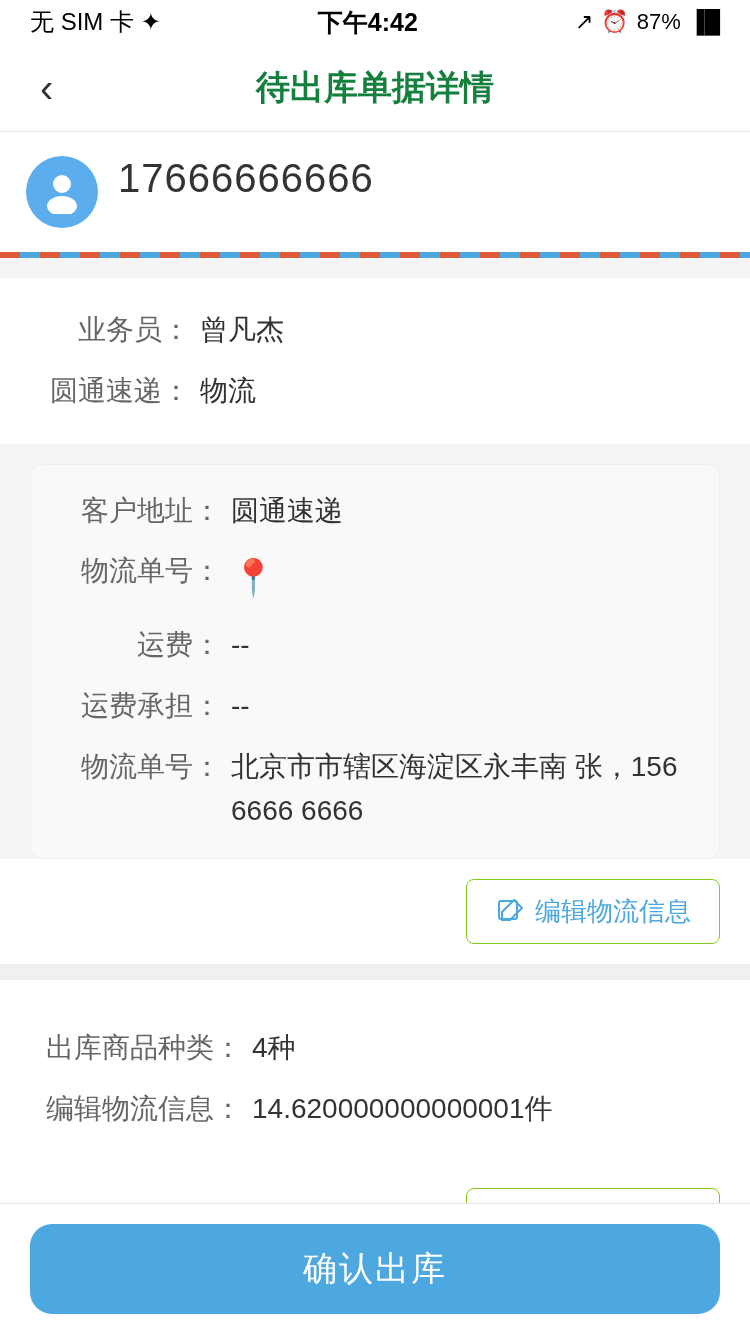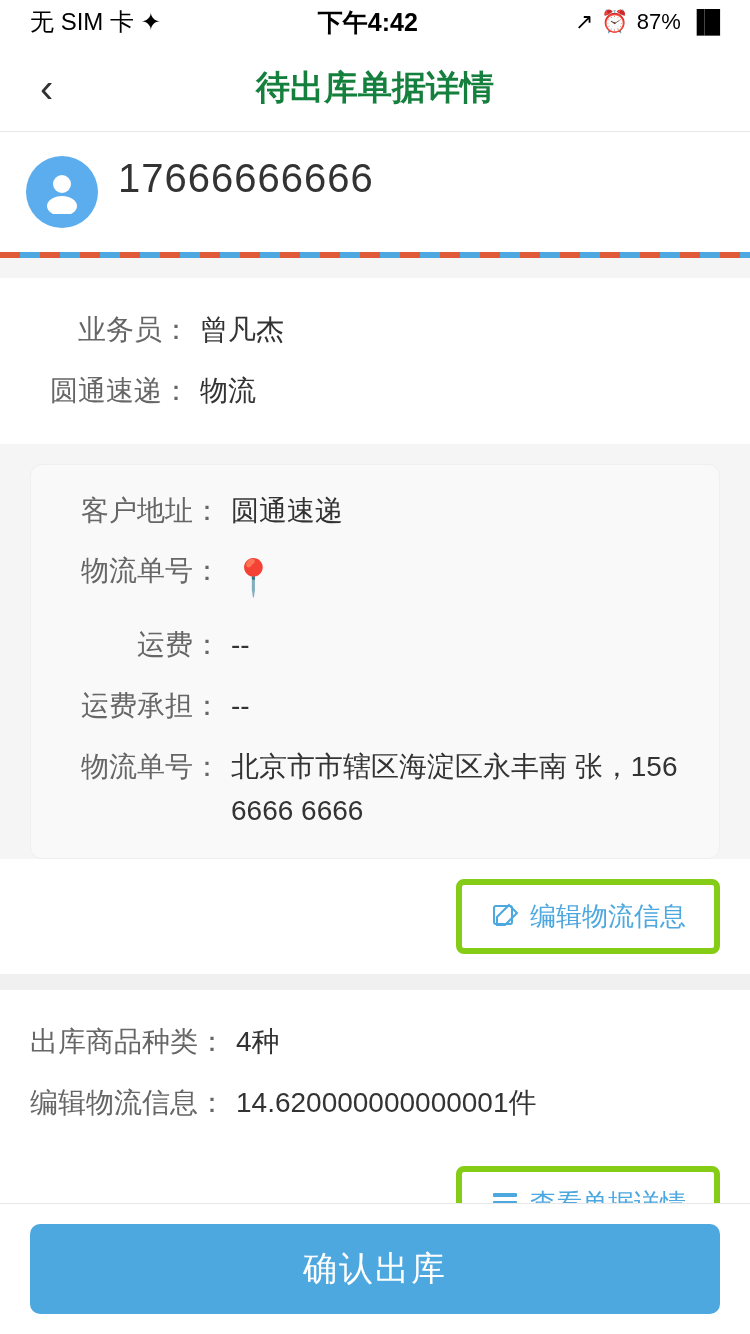--- a/index.html
+++ b/index.html
@@ -142,21 +142,21 @@
 
     
     .edit-logistics-btn {
       display: flex;
       align-items: center;
       justify-content: flex-end;
       padding: 20px 30px;
       background: #fff;
     }
     .btn-outline {
-      border: 6px solid #84cc16;
+      border: 1px solid #84cc16;
       color: #4da8e0;
       padding: 14px 28px;
       border-radius: 8px;
       font-size: 26px;
       display: flex;
       align-items: center;
       gap: 10px;
       background: #fff;
       cursor: pointer;
     }
@@ -170,21 +170,21 @@
 
     
     .gray-divider {
       height: 16px;
       background: #f0f0f0;
     }
 
     
     .product-summary {
       background: #fff;
-      padding: 30px;
+      padding: 46px;
     }
 
     
     .view-detail-row {
       background: #fff;
       display: flex;
       justify-content: flex-end;
       padding: 10px 30px 30px;
     }
 
@@ -196,21 +196,21 @@
       width: 750px;
       padding: 20px 30px;
       background: #fff;
       border-top: 1px solid #e8e8e8;
     }
     .confirm-btn {
       width: 100%;
       height: 90px;
       background: #4da8e0;
       border: none;
-      border-radius: 10px;
+      border-radius: 22px;
       color: #fff;
       font-size: 34px;
       font-weight: 500;
       cursor: pointer;
       letter-spacing: 2px;
     }
 
     
     .person-icon {
       width: 44px;

